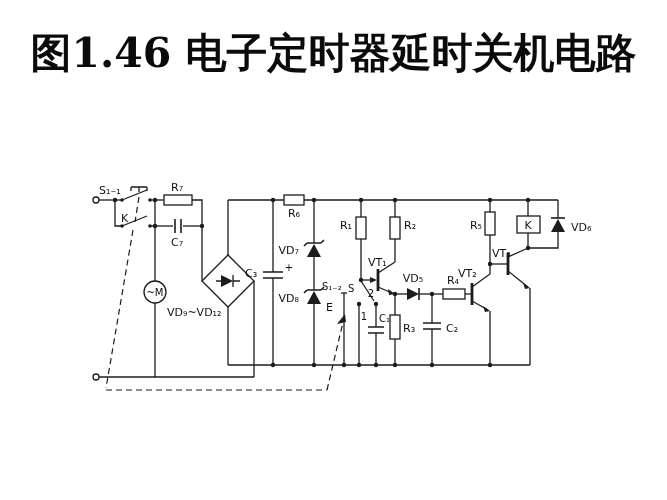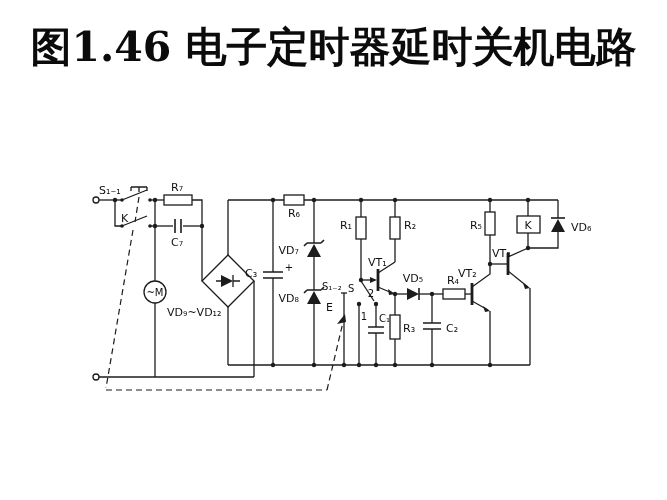--- a/index.html
+++ b/index.html
@@ -1,18 +1,18 @@
 <!DOCTYPE html>
 <html><head>
 <meta charset="utf-8">
 <style>
   html,body{margin:0;padding:0;background:#fff;}
   .slide{position:relative;width:667px;height:500px;background:#ffffff;overflow:hidden;
          font-family:"DejaVu Sans",sans-serif;}
-  .title{position:absolute;top:20px;left:0;width:667px;text-align:center;
+  .title{position:absolute;top:26px;left:0;width:667px;text-align:center;
          font-family:"DejaVu Serif","DejaVu Sans",serif;font-weight:700;
          font-size:41px;color:#0b0b0b;letter-spacing:0px;white-space:nowrap;}
   svg{position:absolute;top:0;left:0;}
   .w{stroke:#1c1c1c;stroke-width:1.3;fill:none;}
   .w2{stroke:#1c1c1c;stroke-width:1.6;fill:none;}
   .bar{stroke:#1c1c1c;stroke-width:2.8;fill:none;}
   .box{stroke:#1c1c1c;stroke-width:1.3;fill:none;}
   .dash{stroke:#1c1c1c;stroke-width:1.2;fill:none;stroke-dasharray:6 4;}
   .dot{fill:#1c1c1c;}
   .tri{fill:#1c1c1c;stroke:none;}

